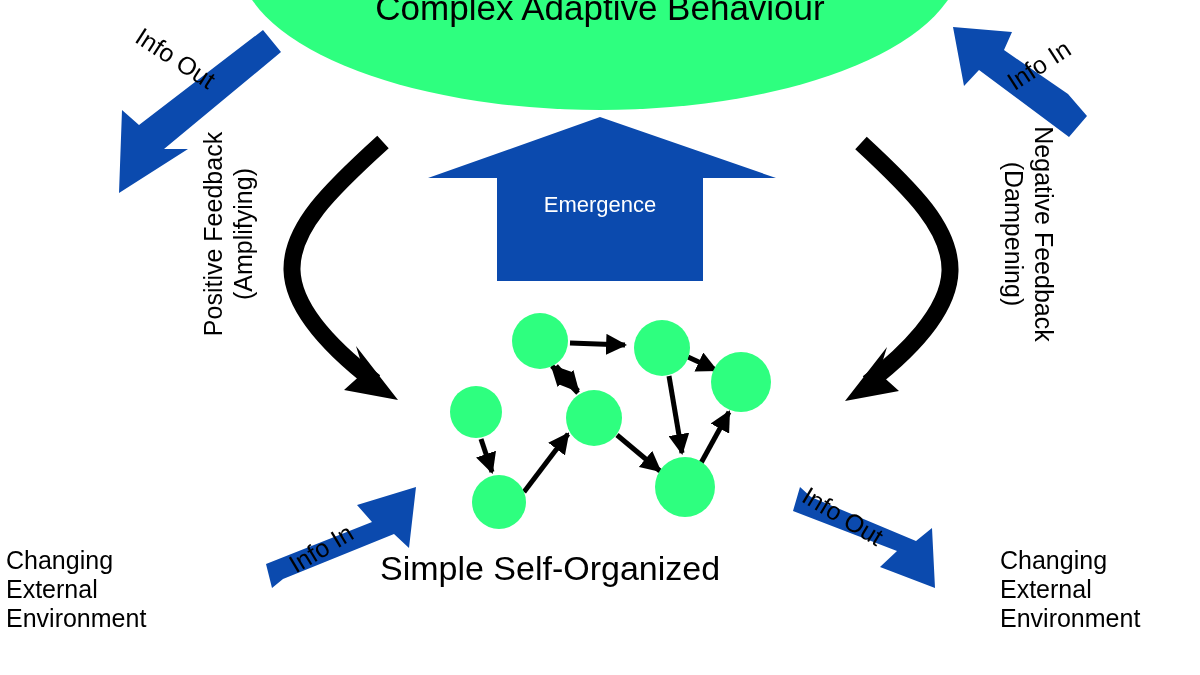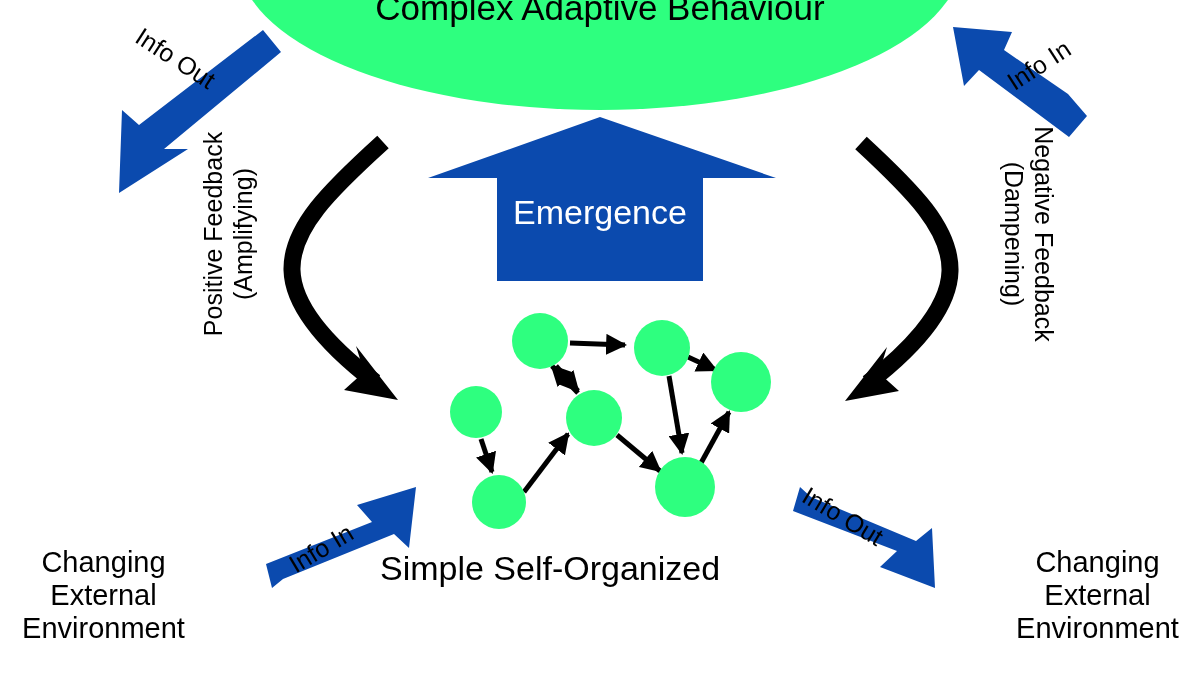--- a/index.html
+++ b/index.html
@@ -28,31 +28,30 @@
     position: absolute;
     color: #000000;
     white-space: pre;
     line-height: 1.18;
   }
   .title-text {
     font-size: 35px;
     text-align: center;
   }
   .emergence-text {
-    font-size: 34px;
+    font-size: 22px;
     color: #ffffff;
     text-align: center;
   }
   .bottom-caption {
     font-size: 34px;
     text-align: left;
   }
   .env-text {
-    font-size: 29px;
-    text-align: center;
+    font-size: 25px;
   }
   .info-label {
     font-size: 25px;
   }
   .feedback-label {
     font-size: 25px;
     text-align: center;
     line-height: 1.2;
   }
   .rot-left {

